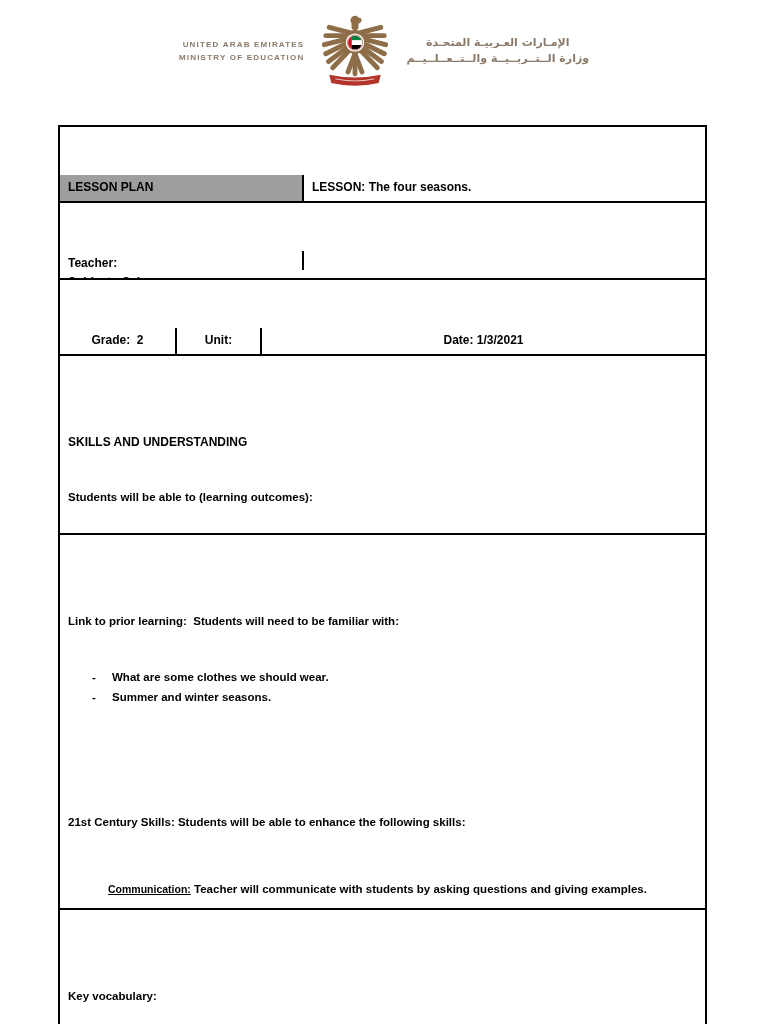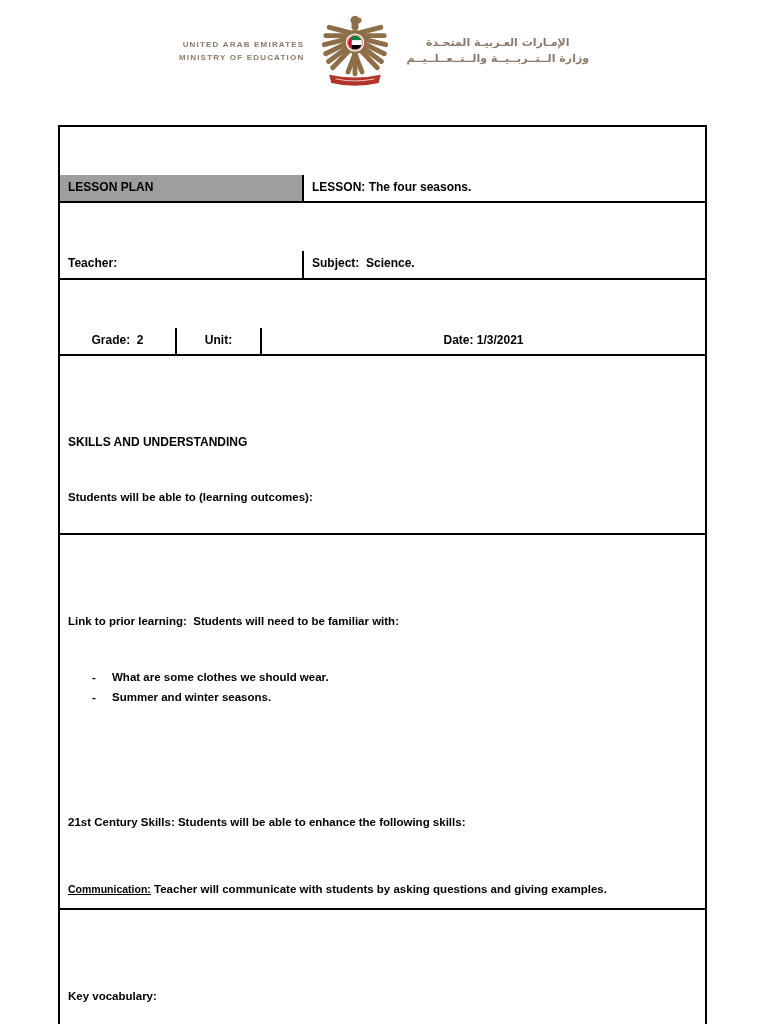--- a/index.html
+++ b/index.html
@@ -42,21 +42,21 @@
   .trow { display:flex; border-bottom:2px solid #000; box-sizing:border-box; }
   .trow:last-child { border-bottom:none; }
   .tcell {
     border-right:2px solid #000;
     box-sizing:border-box;
     padding:5px 8px 0 8px;
     overflow:hidden;
   }
   .tcell:last-child { border-right:none; }
   .r-head { height:28px; }
-  .r-teacher { height:29px; }
+  .r-teacher { height:29px;flex-direction:column; }
   .r-grade { height:28px;text-align:center; }
   .r-skills { height:131px; }
   .r-prior { height:327px; }
   .r-vocab { height:135px; }
   .c1 { width:244px; flex:0 0 auto; }
   .c-grade { width:117px; flex:0 0 auto; }
   .c-unit { width:85px; flex:0 0 auto; }
   .c-rest { flex:1 1 auto; }
   .gray-cell { background:#9e9e9e; }
   .cell-label { font-size:12px; }
@@ -66,21 +66,21 @@
   .para-first { margin:0; line-height:18px; }
   .gap-top { margin-top:70px; }
 
   ul.blist, ul.dlist { list-style:none; margin:13px 0 0 0; padding:0; }
   ul li { position:relative; padding-left:44px; line-height:20px; }
   ul.dlist li::before {
     content:"-";
     position:absolute; left:24px; top:0;
   }
 
-  .ulab { text-decoration:underline; font-size:10.5px; }
+  .ulab { text-decoration:underline; font-size:10.5px;margin-left:40px; }
 </style>
 </head>
 <body>
 
 
 
 
 <div class="logo-header">
   <div class="en-block">
     <div>UNITED ARAB EMIRATES</div>

